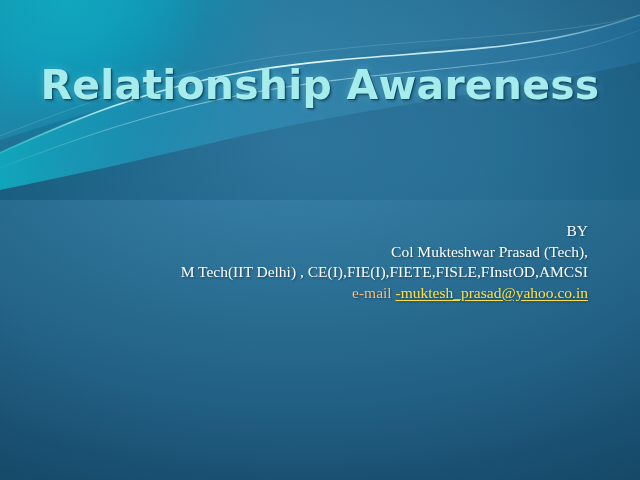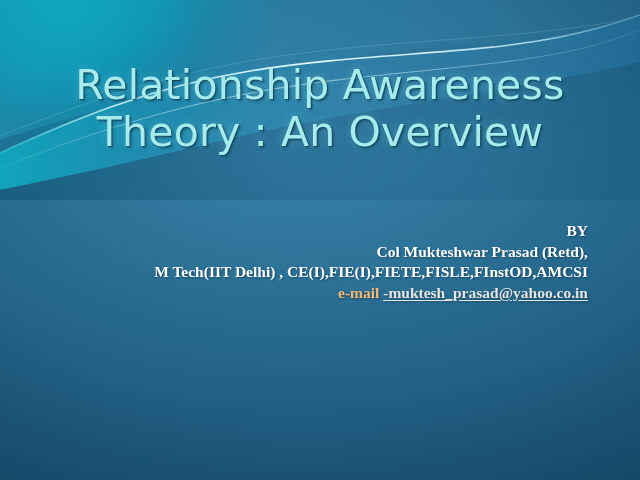--- a/index.html
+++ b/index.html
@@ -70,50 +70,50 @@
     left: 0;
     top: 62px;
     width: 640px;
     text-align: center;
     line-height: 1.14;
   }
   .title-line {
     display: block;
     font-family: "DejaVu Sans", sans-serif;
     font-size: 41px;
-    font-weight: 400;
+    font-weight: 700;
     letter-spacing: 0.2px;
     color: #a6ecec;
     text-shadow:
        1px 1px 0 rgba(12,70,96,0.80),
        2px 2px 3px rgba(8,52,74,0.55),
        0 0 10px rgba(150,240,245,0.30);
     white-space: nowrap;
   }
 
   
   .author-block {
     position: absolute;
     right: 52px;
     top: 221px;
     width: 520px;
     text-align: right;
     font-family: "Liberation Serif", serif;
-    font-weight: bold;
+    font-weight: normal;
     font-size: 15.5px;
     line-height: 20.6px;
     color: #ffffff;
     text-shadow: 1px 1px 2px rgba(9,48,70,0.62);
     white-space: nowrap;
   }
   .author-line { display: block; }
 
   .email-label { color: #fdba74; }
   .email-link {
-    color: #e5e5e5;
+    color: #fde047;
     text-decoration: underline;
     text-underline-offset: 2px;
     text-shadow: 1px 1px 2px rgba(9,48,70,0.62);
   }
 </style>
 </head>
 <body>
 
 <div id="slide">
 
@@ -173,23 +173,22 @@
       <path d="M0,168 C72,140 156,110 256,92 C366,72 476,70 566,52 C596,46 620,38 640,30" fill="none" stroke="url(#gHairline2)" stroke-width="1.1"></path>
 
       <path d="M0,136 C80,104 170,72 280,56 C390,40 500,40 600,24 C618,21 630,18 640,15" fill="none" stroke="#cdf2f7" stroke-opacity="0.16" stroke-width="1"></path>
     </svg>
   </div>
 
   <div class="bg-vignette"></div>
 
   <div class="title-block">
     <span class="title-line">Relationship Awareness</span>
-    <span class="title-line">Theory : An Overview</span>
   </div>
 
   <div class="author-block">
     <span class="author-line">BY</span>
-    <span class="author-line">Col Mukteshwar Prasad (Retd),</span>
+    <span class="author-line">Col Mukteshwar Prasad (Tech),</span>
     <span class="author-line">M Tech(IIT Delhi) , CE(I),FIE(I),FIETE,FISLE,FInstOD,AMCSI</span>
     <span class="author-line"><span class="email-label">e-mail </span><a class="email-link" href="#">-muktesh_prasad@yahoo.co.in</a></span>
   </div>
 
 </div>
 
 </body></html>

